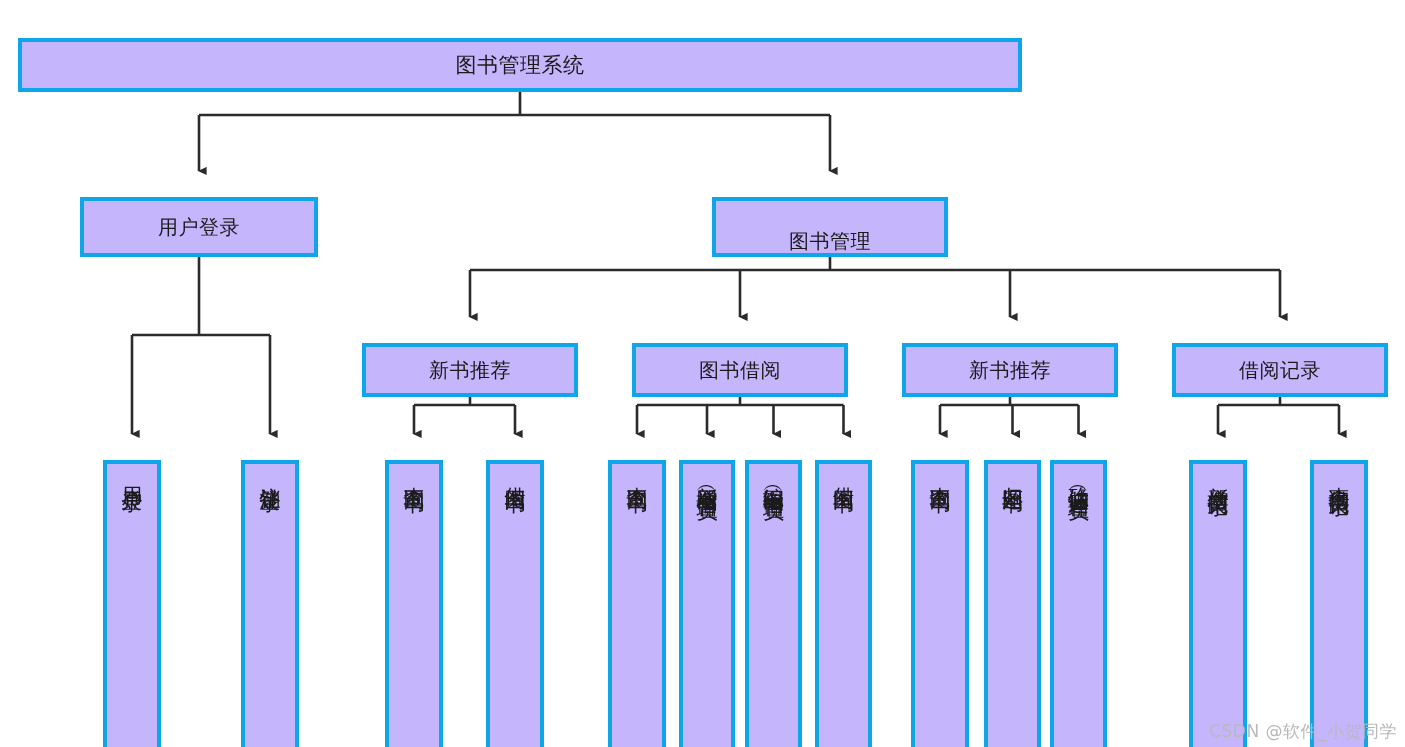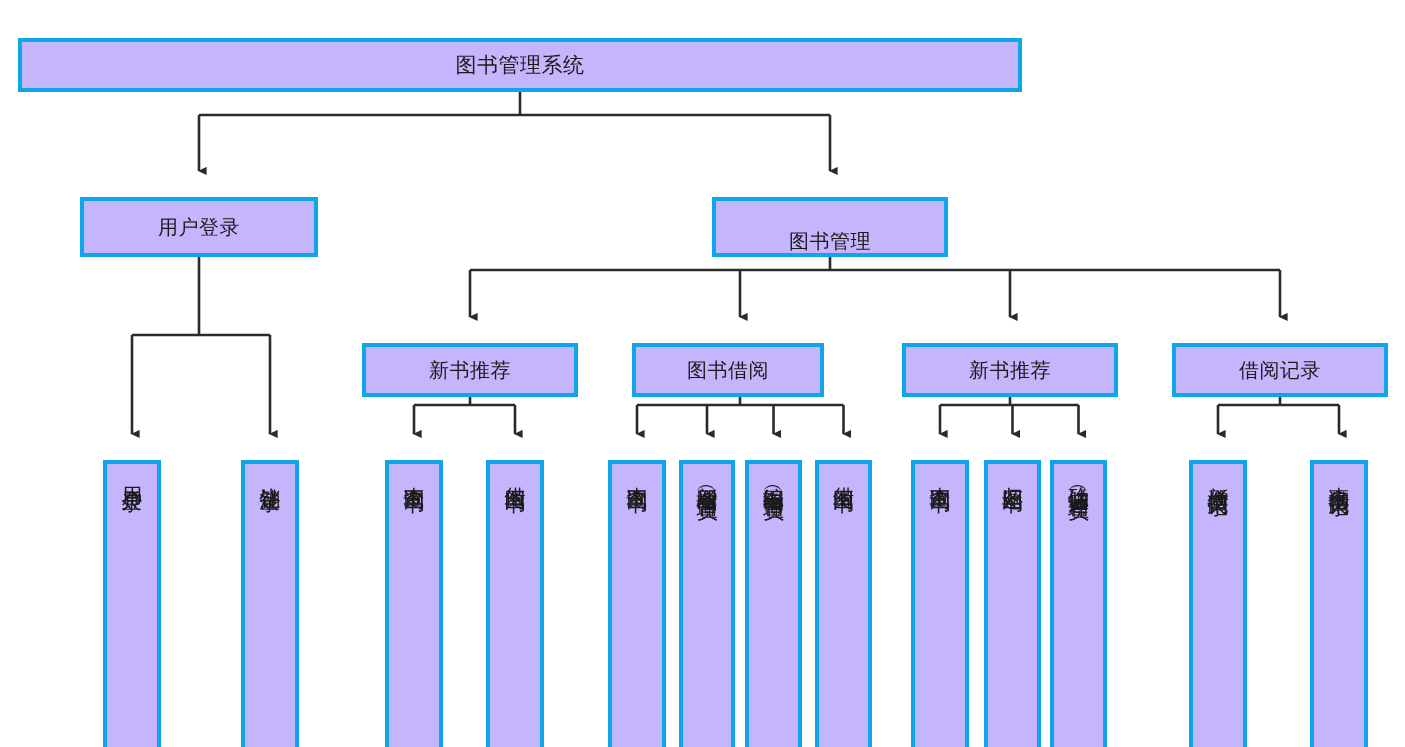--- a/index.html
+++ b/index.html
@@ -126,21 +126,21 @@
       </div>
       <div class="node horiz" style="left: 80px; top: 172px; width: 238px; height: 60px;">
         <span class="label">用户登录</span>
       </div>
       <div class="node horiz" style="left: 712px; top: 172px; width: 236px; height: 60px; align-items: flex-end;">
         <span class="label">图书管理</span>
       </div>
       <div class="node horiz" style="left: 362px; top: 318px; width: 216px; height: 54px;">
         <span class="label">新书推荐</span>
       </div>
-      <div class="node horiz" style="left: 632px; top: 318px; width: 192px; height: 54px;">
+      <div class="node horiz" style="left: 632px; top: 318px; width: 216px; height: 54px;">
         <span class="label">图书借阅</span>
       </div>
       <div class="node horiz" style="left: 902px; top: 318px; width: 216px; height: 54px;">
         <span class="label">新书推荐</span>
       </div>
       <div class="node horiz" style="left: 1172px; top: 318px; width: 216px; height: 54px;">
         <span class="label">借阅记录</span>
       </div>
       <div class="node vert" style="left: 103px; top: 435px; width: 58px; height: 300px;">
         <span class="label">用户登录</span>
@@ -176,14 +176,15 @@
         <span class="label">确认归还（管理员）</span>
       </div>
       <div class="node vert" style="left: 1189px; top: 435px; width: 58px; height: 300px;">
         <span class="label">新增借阅记录</span>
       </div>
       <div class="node vert" style="left: 1310px; top: 435px; width: 58px; height: 300px;">
         <span class="label">查询借阅记录</span>
       </div>
     </div>
 
+  <div id="watermark">CSDN @软件_小贺同学</div>
 
 </div>
 
 </body></html>

